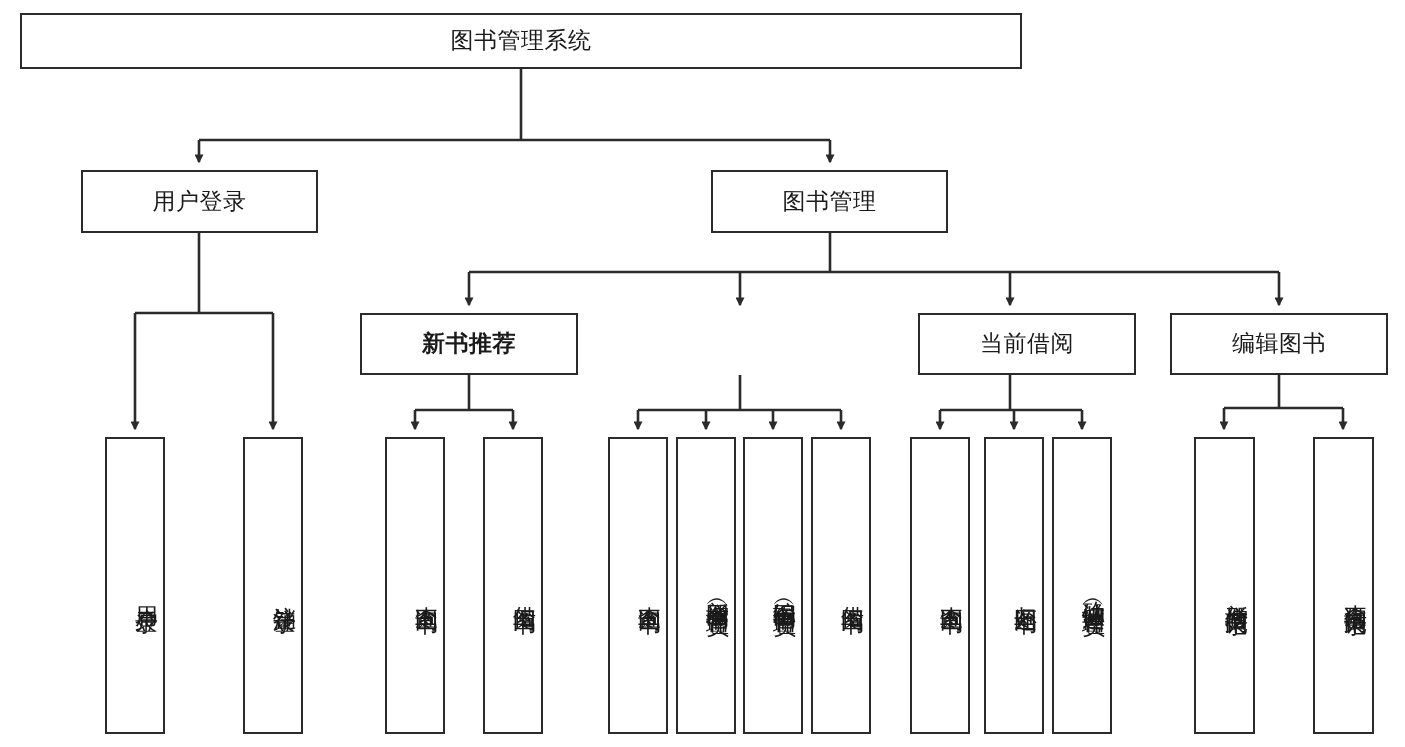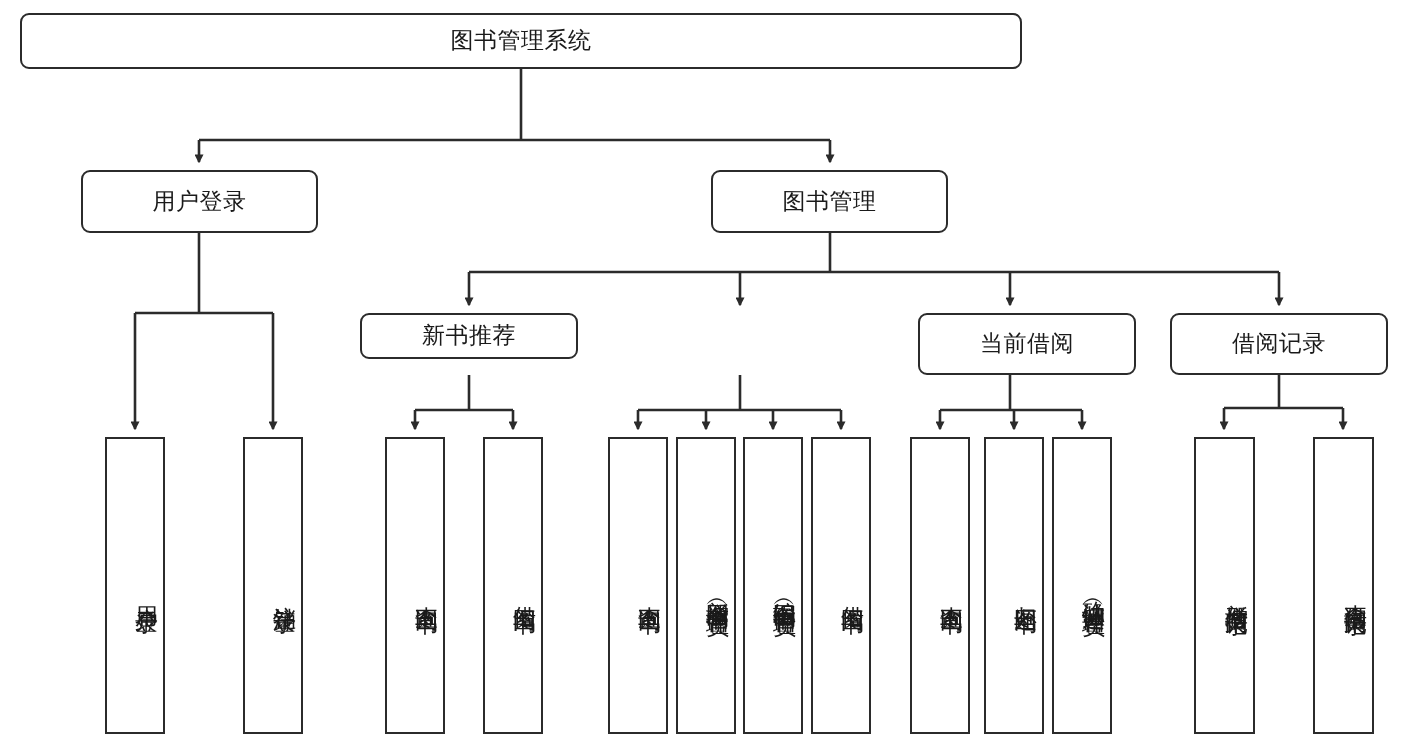--- a/index.html
+++ b/index.html
@@ -31,21 +31,20 @@
     border: 2.2px solid #2b2b2b;
     display: flex;
     align-items: center;
     justify-content: center;
     color: #1a1a1a;
   }
   .node.horiz {
     font-size: 23px;
     letter-spacing: 0.5px;
     line-height: 1.1;
-    border-radius: 9px;
   }
   .node.vert {
     writing-mode: vertical-rl;
     text-orientation: upright;
     font-size: 23px;
     letter-spacing: 2px;
     padding-top: 12px;
     align-items: flex-start;
     justify-content: center;
   }
@@ -123,28 +122,28 @@
     <span class="node-label">图书管理系统</span>
   </div>
 
   <div class="node horiz" style="left:81px; top:170px; width:237px; height:63px;">
     <span class="node-label">用户登录</span>
   </div>
   <div class="node horiz" style="left:711px; top:170px; width:237px; height:63px;align-items:center;">
     <span class="node-label">图书管理</span>
   </div>
 
-  <div class="node horiz" style="left:360px; top:313px; width:218px; height:46px;">
+  <div class="node horiz" style="left:360px; top:313px; width:218px; height:62px;font-weight:bold;">
     <span class="node-label">新书推荐</span>
   </div>
   <div class="node horiz" style="left:918px; top:313px; width:218px; height:62px;">
     <span class="node-label">当前借阅</span>
   </div>
   <div class="node horiz" style="left:1170px; top:313px; width:218px; height:62px;">
-    <span class="node-label">借阅记录</span>
+    <span class="node-label">编辑图书</span>
   </div>
 
   <div class="node vert" style="left:105px; top:437px; width:60px; height:297px;">
     <span class="node-label">用户登录</span>
   </div>
   <div class="node vert" style="left:243px; top:437px; width:60px; height:297px;">
     <span class="node-label">注销登录</span>
   </div>
   <div class="node vert" style="left:385px; top:437px; width:60px; height:297px;">
     <span class="node-label">查询图书</span>

